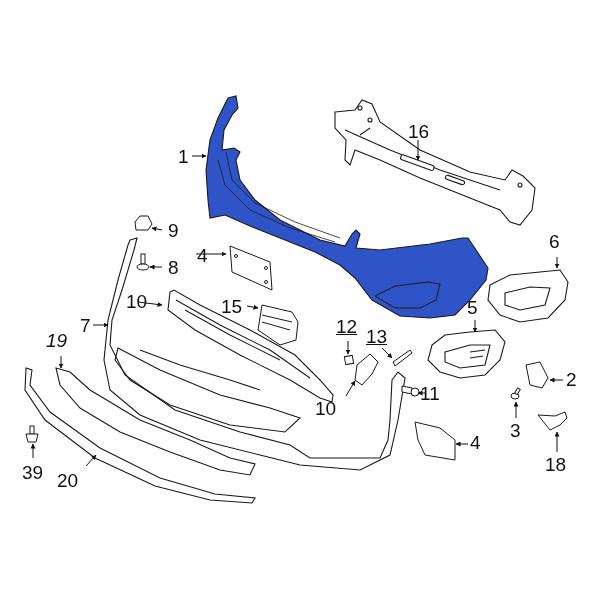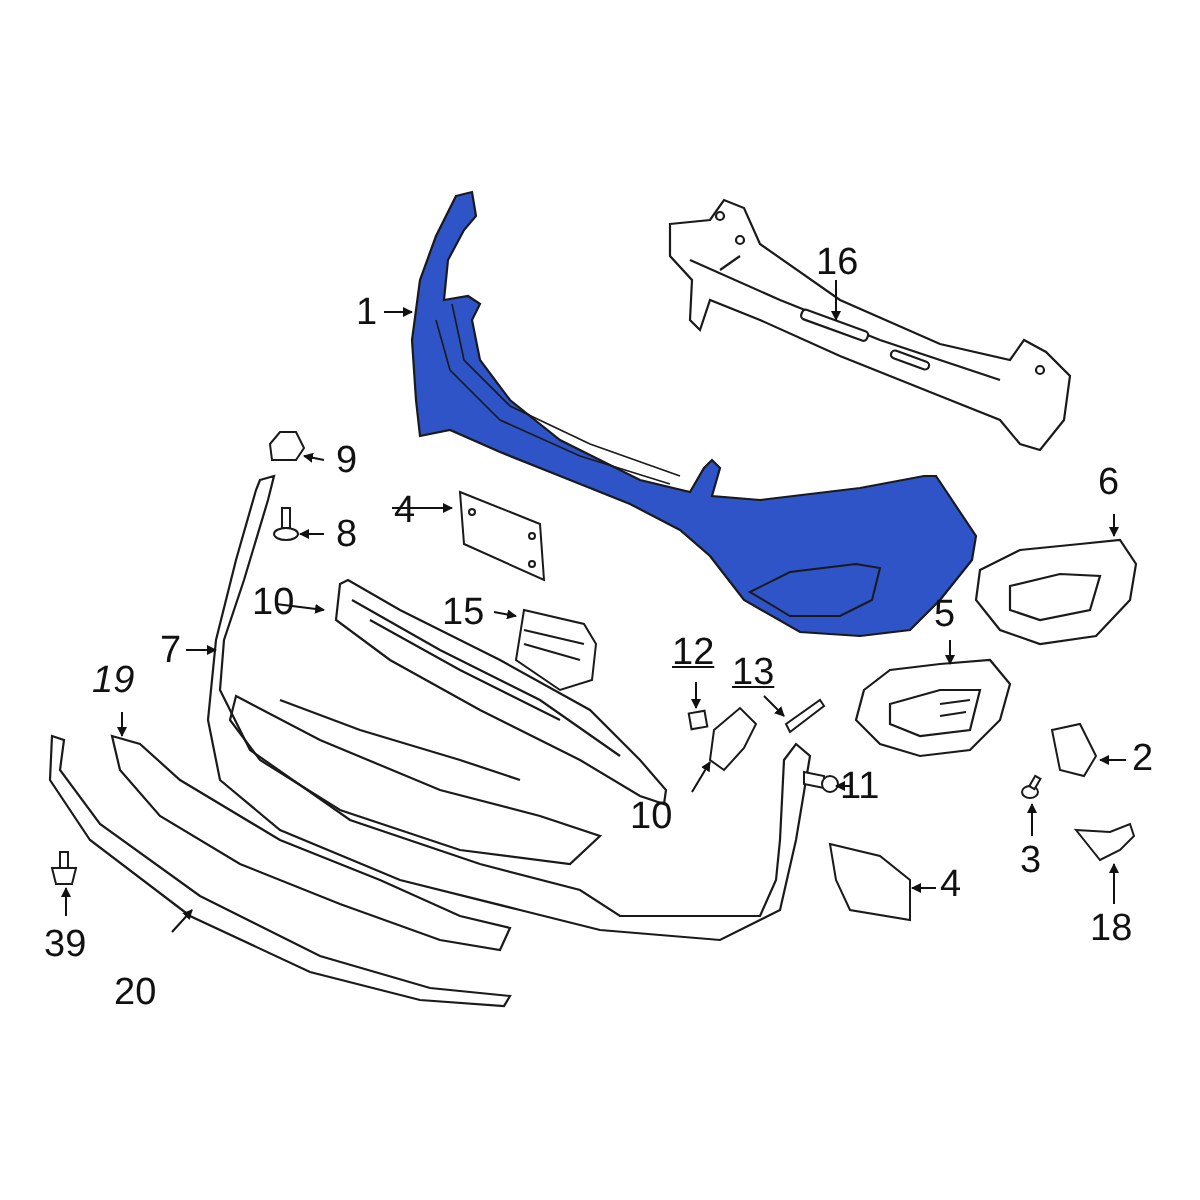--- a/index.html
+++ b/index.html
@@ -164,15 +164,15 @@
   <span class="callout" style="left:315px;top:399px;">10</span>
   <span class="callout" style="left:420px;top:384px;">11</span>
   <span class="callout" style="left:336px;top:317px;text-decoration:underline;">12</span>
   <span class="callout" style="left:366px;top:327px;text-decoration:underline;">13</span>
   <span class="callout" style="left:126px;top:292px;">10</span>
   <span class="callout" style="left:221px;top:297px;">15</span>
   <span class="callout" style="left:408px;top:122px;">16</span>
   <span class="callout" style="left:470px;top:433px;">4</span>
   <span class="callout" style="left:545px;top:455px;text-align:right;">18</span>
   <span class="callout" style="left:46px;top:331px;font-style:italic;">19</span>
-  <span class="callout" style="left:57px;top:471px;margin-top:16px;">20</span>
+  <span class="callout" style="left:57px;top:471px;">20</span>
   <span class="callout" style="left:22px;top:463px;">39</span>
 </div>
 
 </body></html>

